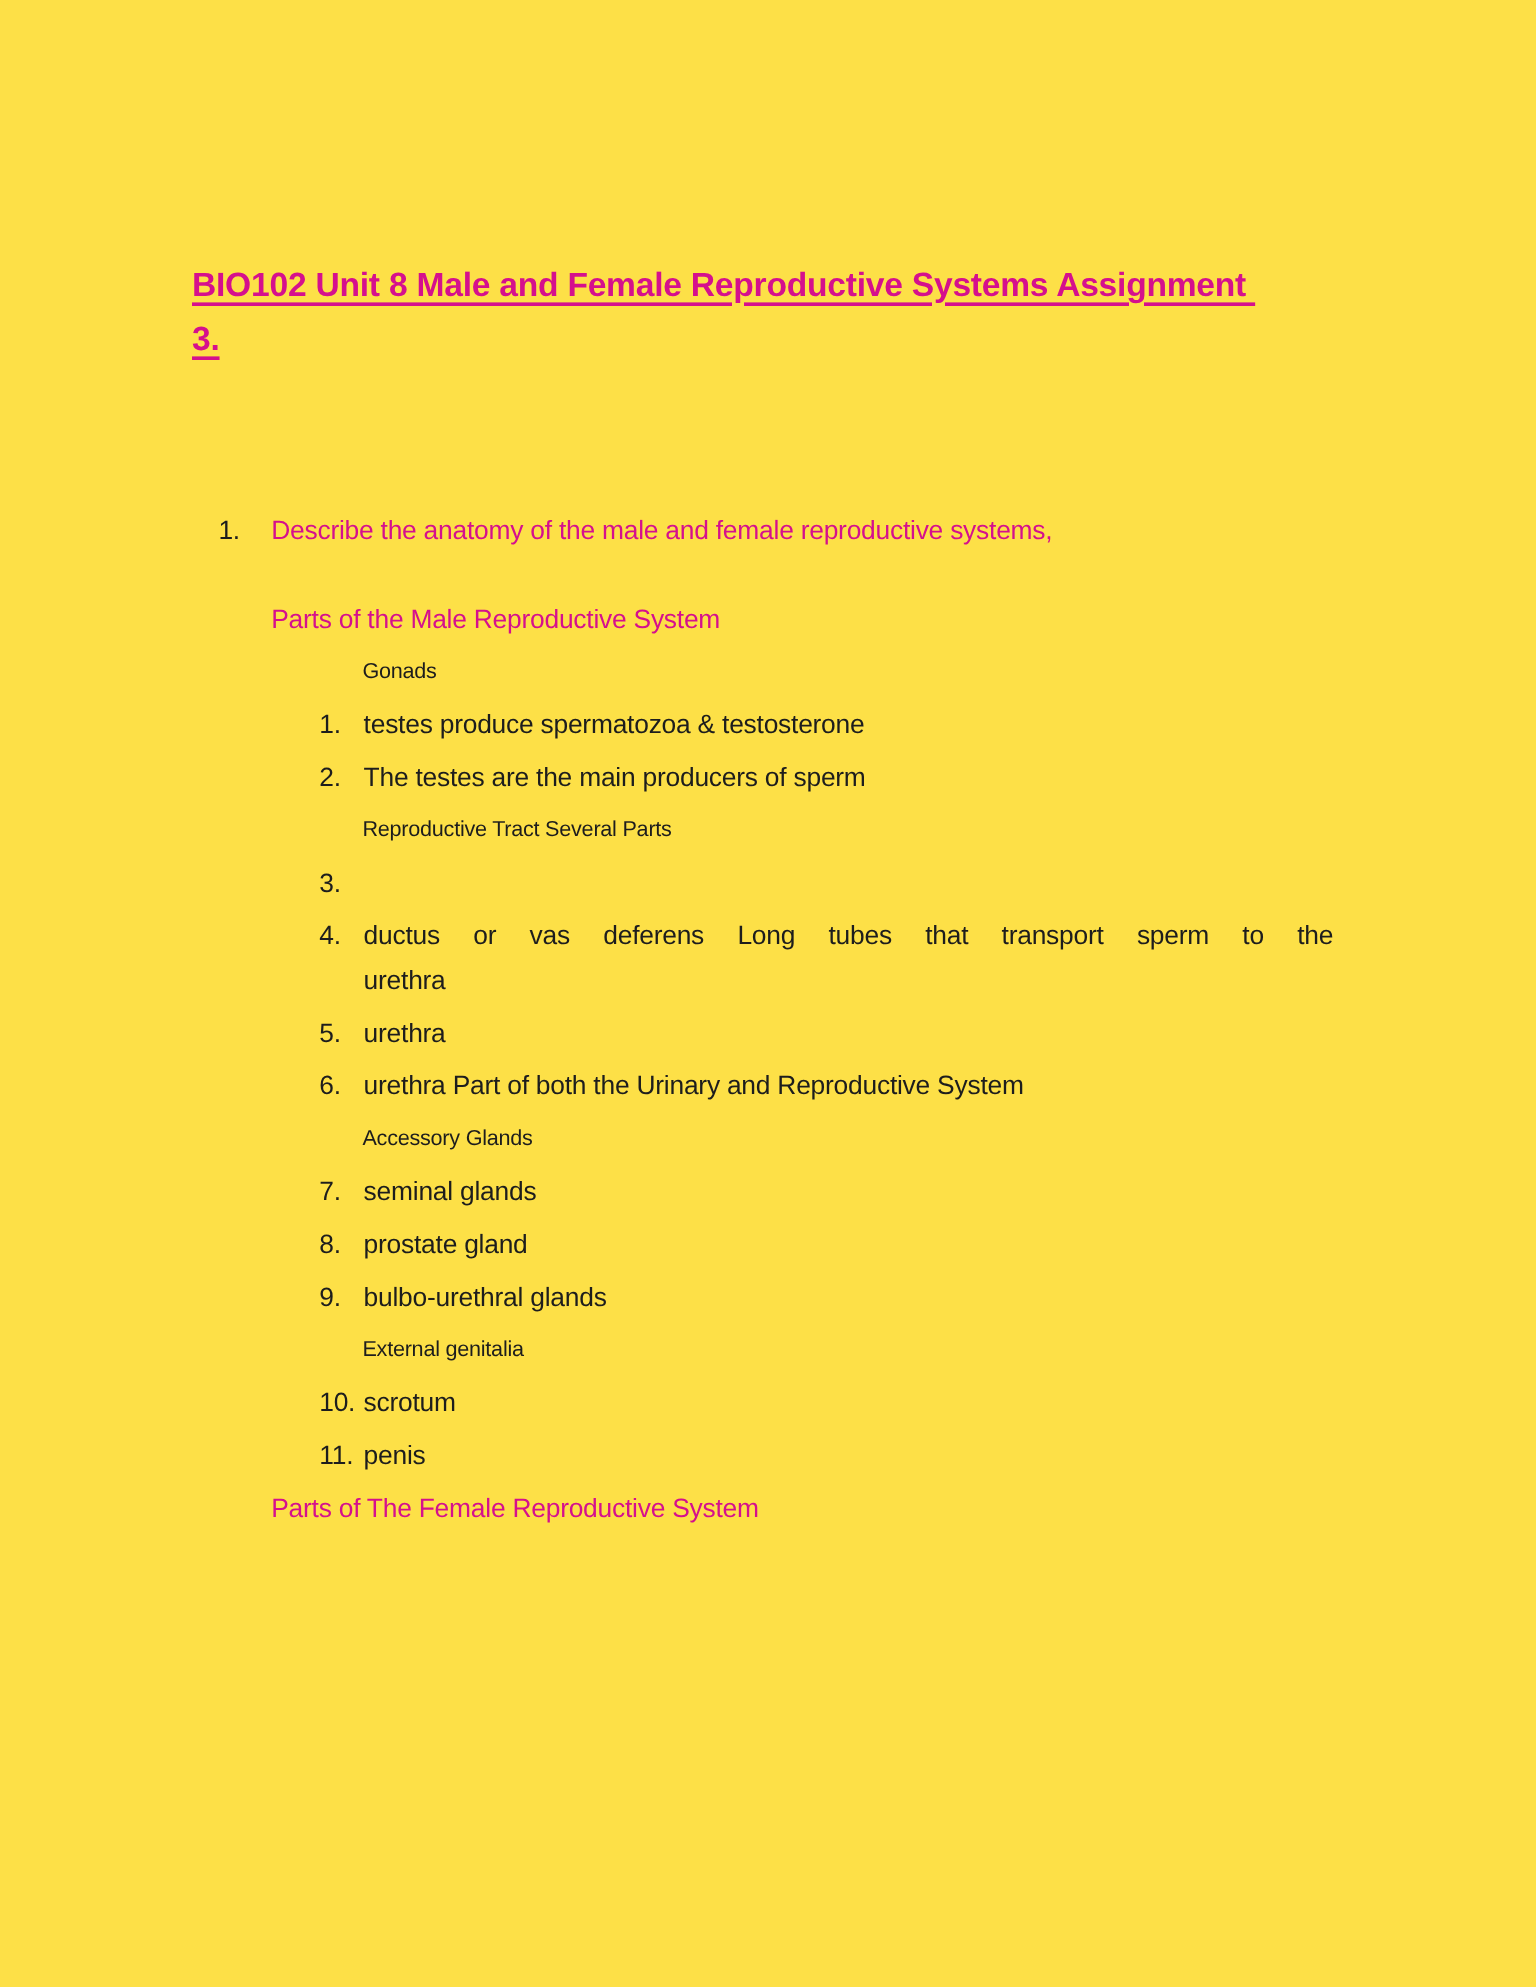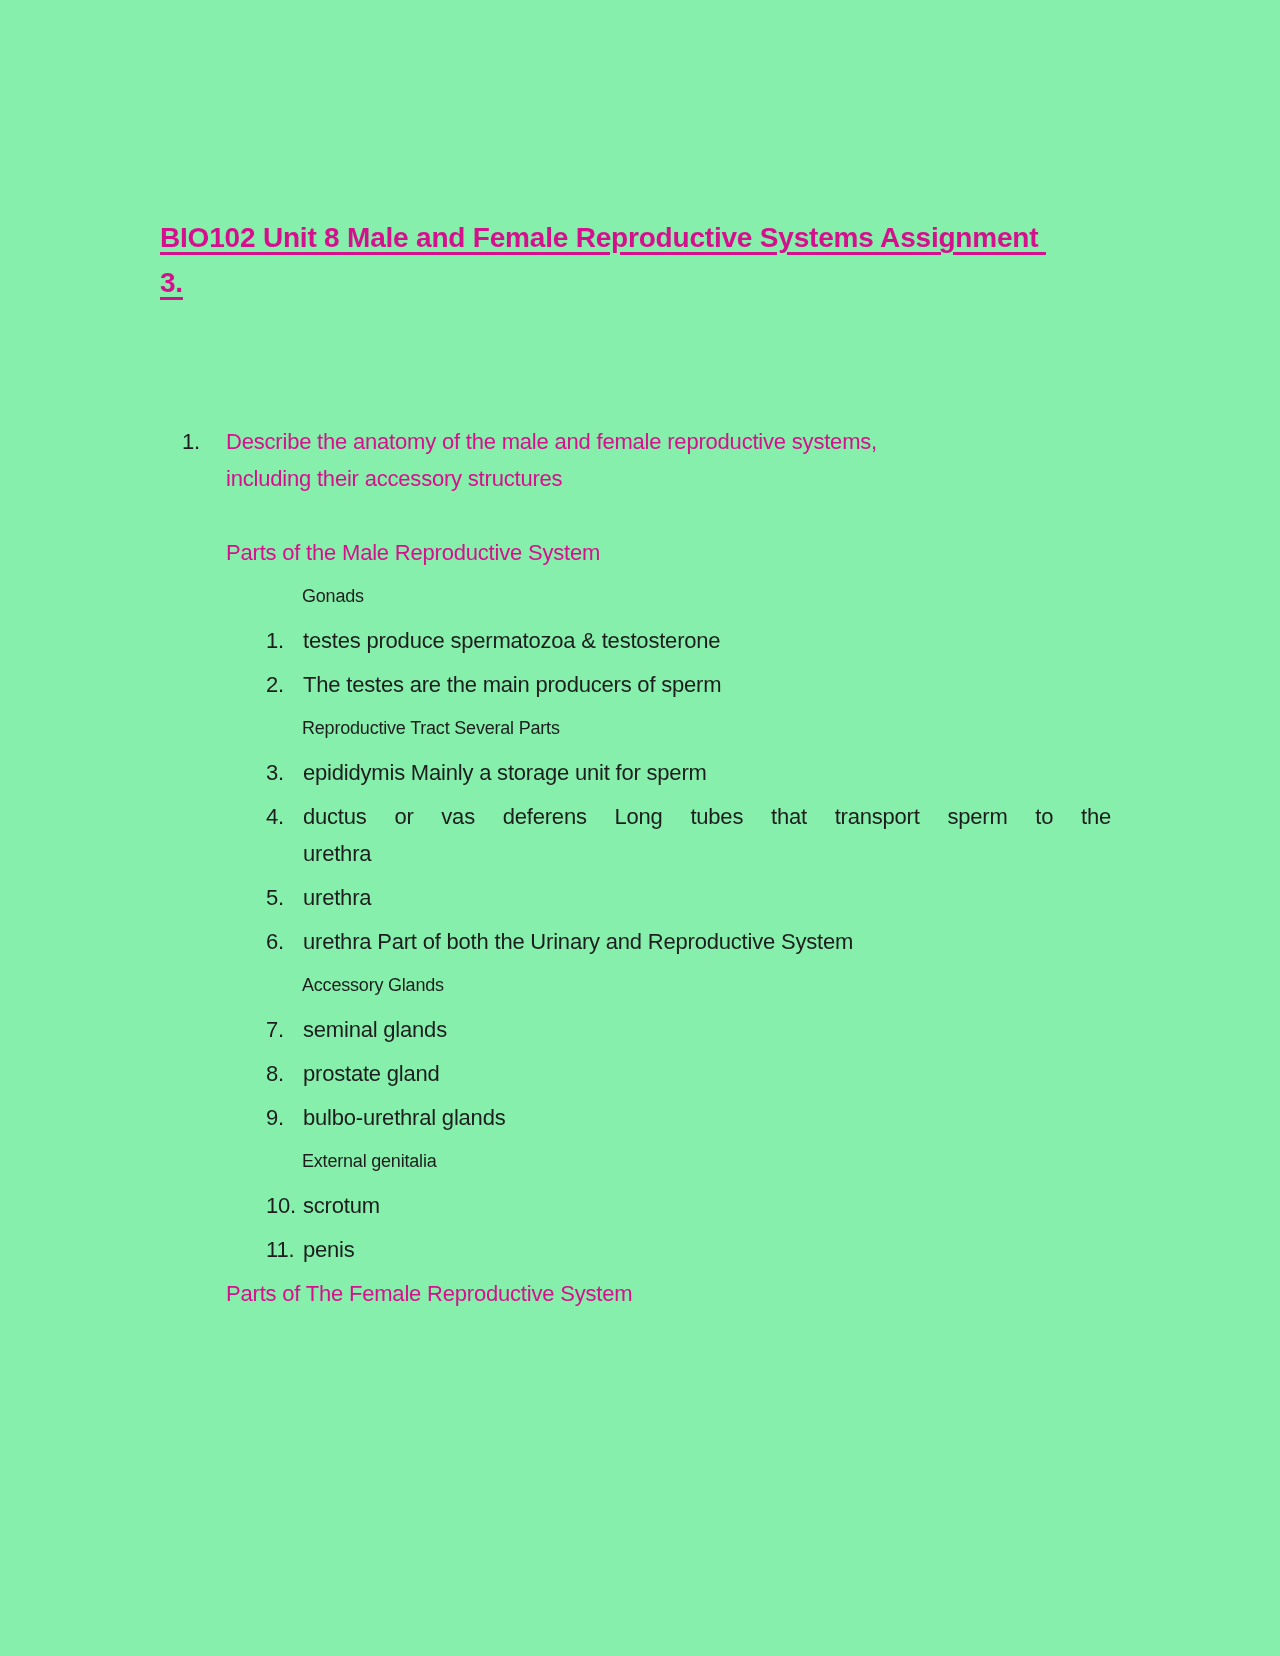--- a/index.html
+++ b/index.html
@@ -14,21 +14,21 @@
     font-family: "Liberation Sans", "DejaVu Sans", sans-serif;
     color: #1d1d1d;
     letter-spacing: -0.2px;
   }
   .page {
     position: relative;
     width: 1280px;
     height: 1656px;
     padding-top: 215px;
     box-sizing: border-box;
-    background: #86efac;
+    background: #fde047;
   }
   
   .doc-title {
     margin: 0 120px 0 160px;
     font-size: 28px;
     line-height: 45px;
     font-weight: 700;
     color: #d5108d;
   }
   .title-line {
@@ -100,42 +100,40 @@
 
   <h1 class="doc-title">
     <span class="title-line">BIO102 Unit 8 Male and Female Reproductive Systems Assignment </span>
     <span class="title-line">3.</span>
   </h1>
 
   <div class="question">
     <span class="q-num">1.</span>
     <span class="q-text">
       <div>Describe the anatomy of the male and female reproductive systems,</div>
-      <div>including their accessory structures</div>
     </span>
   </div>
 
   <div class="pink-heading after-question">Parts of the Male Reproductive System</div>
 
   <div class="subheading">Gonads</div>
 
   <div class="list-item">
     <span class="li-num">1.</span>
     <span class="li-text">testes produce spermatozoa &amp; testosterone</span>
   </div>
   <div class="list-item">
     <span class="li-num">2.</span>
     <span class="li-text">The testes are the main producers of sperm</span>
   </div>
 
   <div class="subheading gapped">Reproductive Tract Several Parts</div>
 
   <div class="list-item">
     <span class="li-num">3.</span>
-    <span class="li-text">epididymis Mainly a storage unit for sperm</span>
   </div>
   <div class="list-item">
     <span class="li-num">4.</span>
     <span class="li-text">
       <div class="jline">ductus or vas deferens Long tubes that transport sperm to the</div>
       <div>urethra</div>
     </span>
   </div>
   <div class="list-item">
     <span class="li-num">5.</span>

